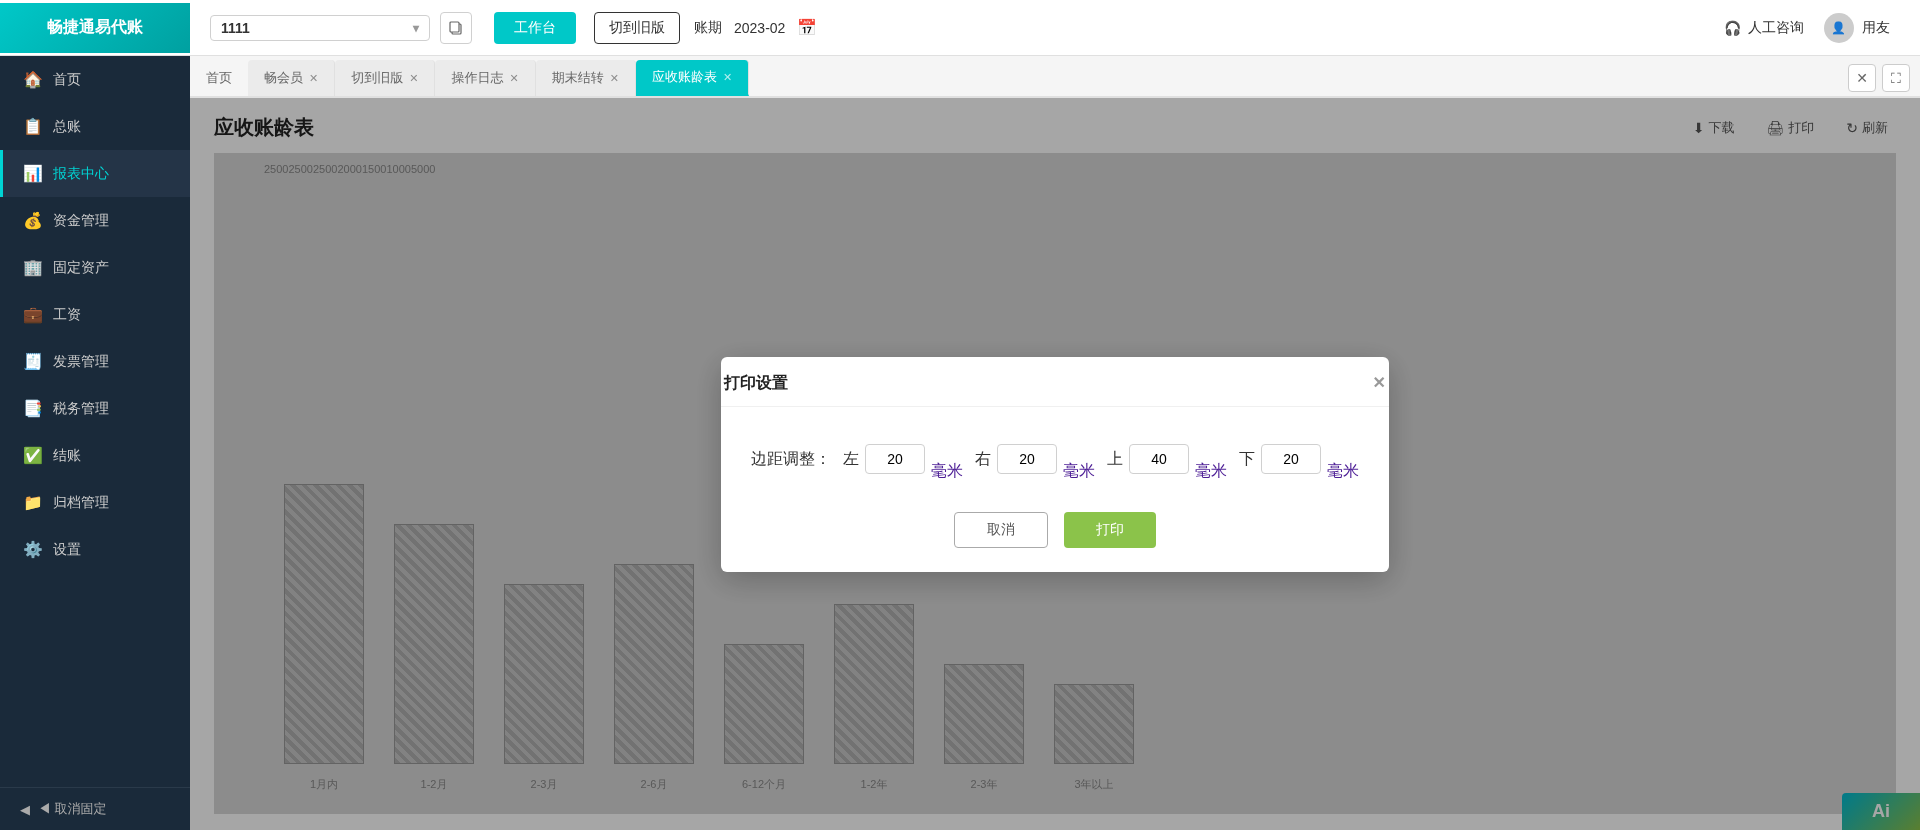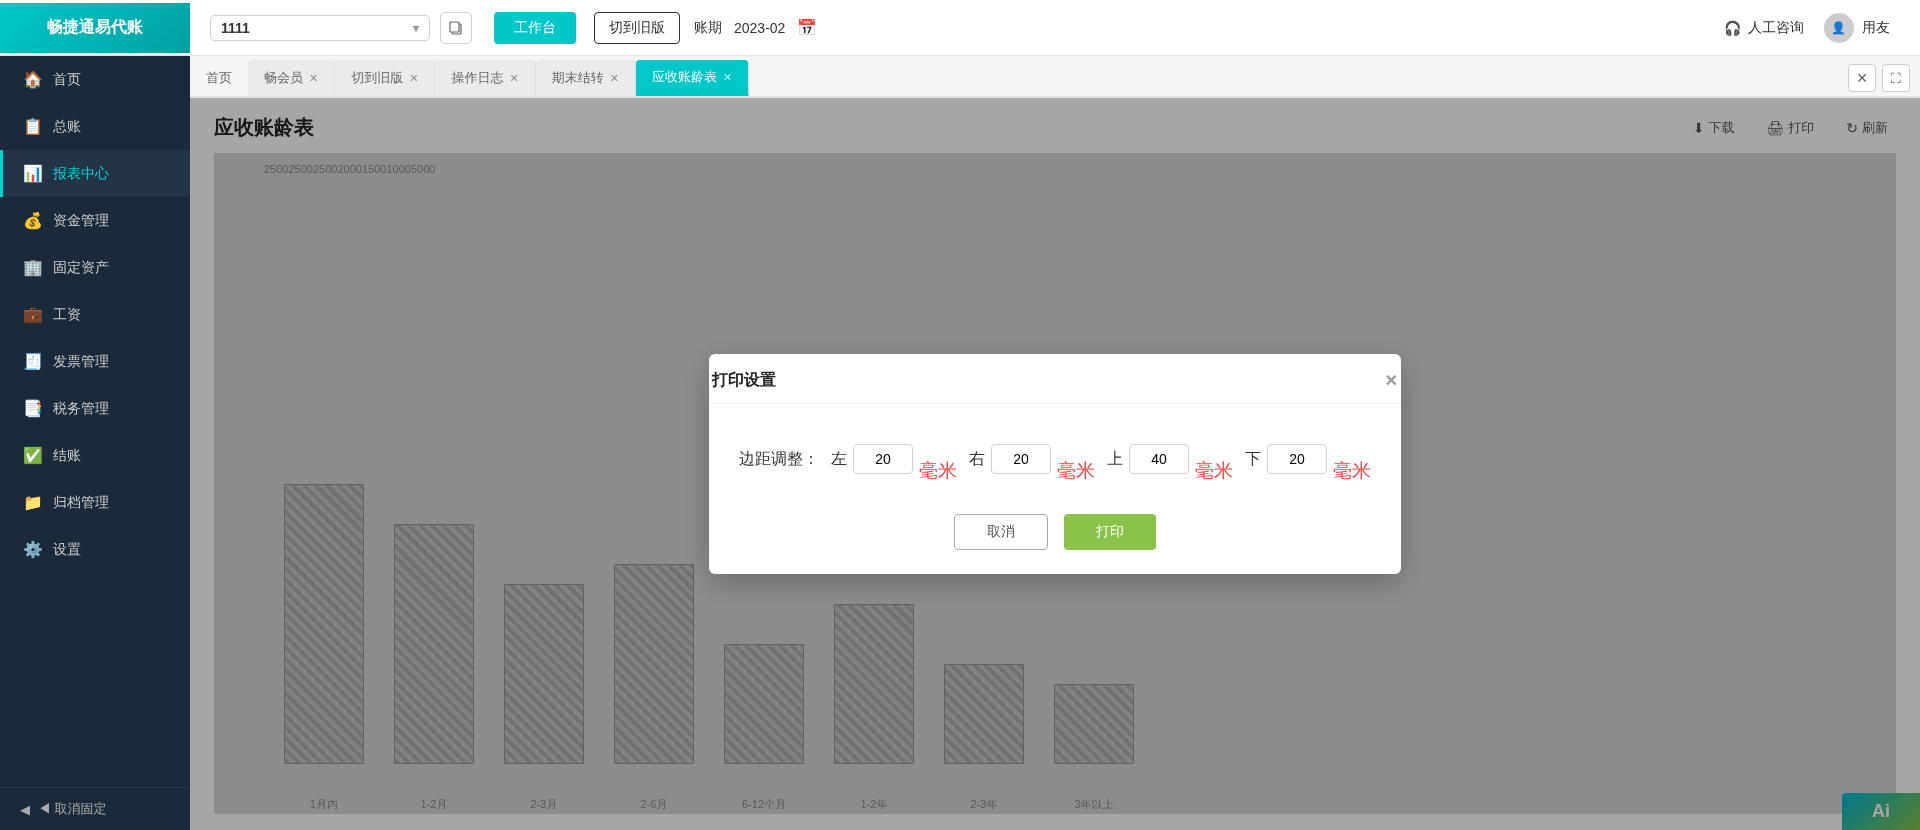--- a/index.html
+++ b/index.html
@@ -301,21 +301,21 @@
         45deg,
         #b0b0b0,
         #b0b0b0 4px,
         #c8c8c8 4px,
         #c8c8c8 8px
       );
       border: 1px solid #999;
     }
     .chart-x-labels {
       position: absolute;
-      left: 70px; right: 20px; bottom: 2px;
+      left: 70px; right: 20px; bottom: 22px;
       display: flex;
       gap: 30px;
       font-size: 11px;
       color: #888;
     }
     .chart-x-label {
       width: 80px;
       text-align: center;
     }
 
@@ -375,21 +375,21 @@
     .margin-input {
       width: 60px;
       height: 30px;
       border: 1px solid #d0d0d0;
       border-radius: 4px;
       padding: 4px 6px;
       font-size: 14px;
       text-align: center;
       outline: none;
     }
-    .margin-unit { font-size: 19px; color: #ef4444; margin-top: 24px; }
+    .margin-unit { font-size: 16px; color: #4c1d95; margin-top: 24px; }
     .dialog-footer {
       padding: 10px 30px 24px;
       display: flex;
       justify-content: center;
       gap: 16px;
     }
     .btn-cancel {
       padding: 8px 32px;
       border: 1px solid #aaa;
       background: #fff;

